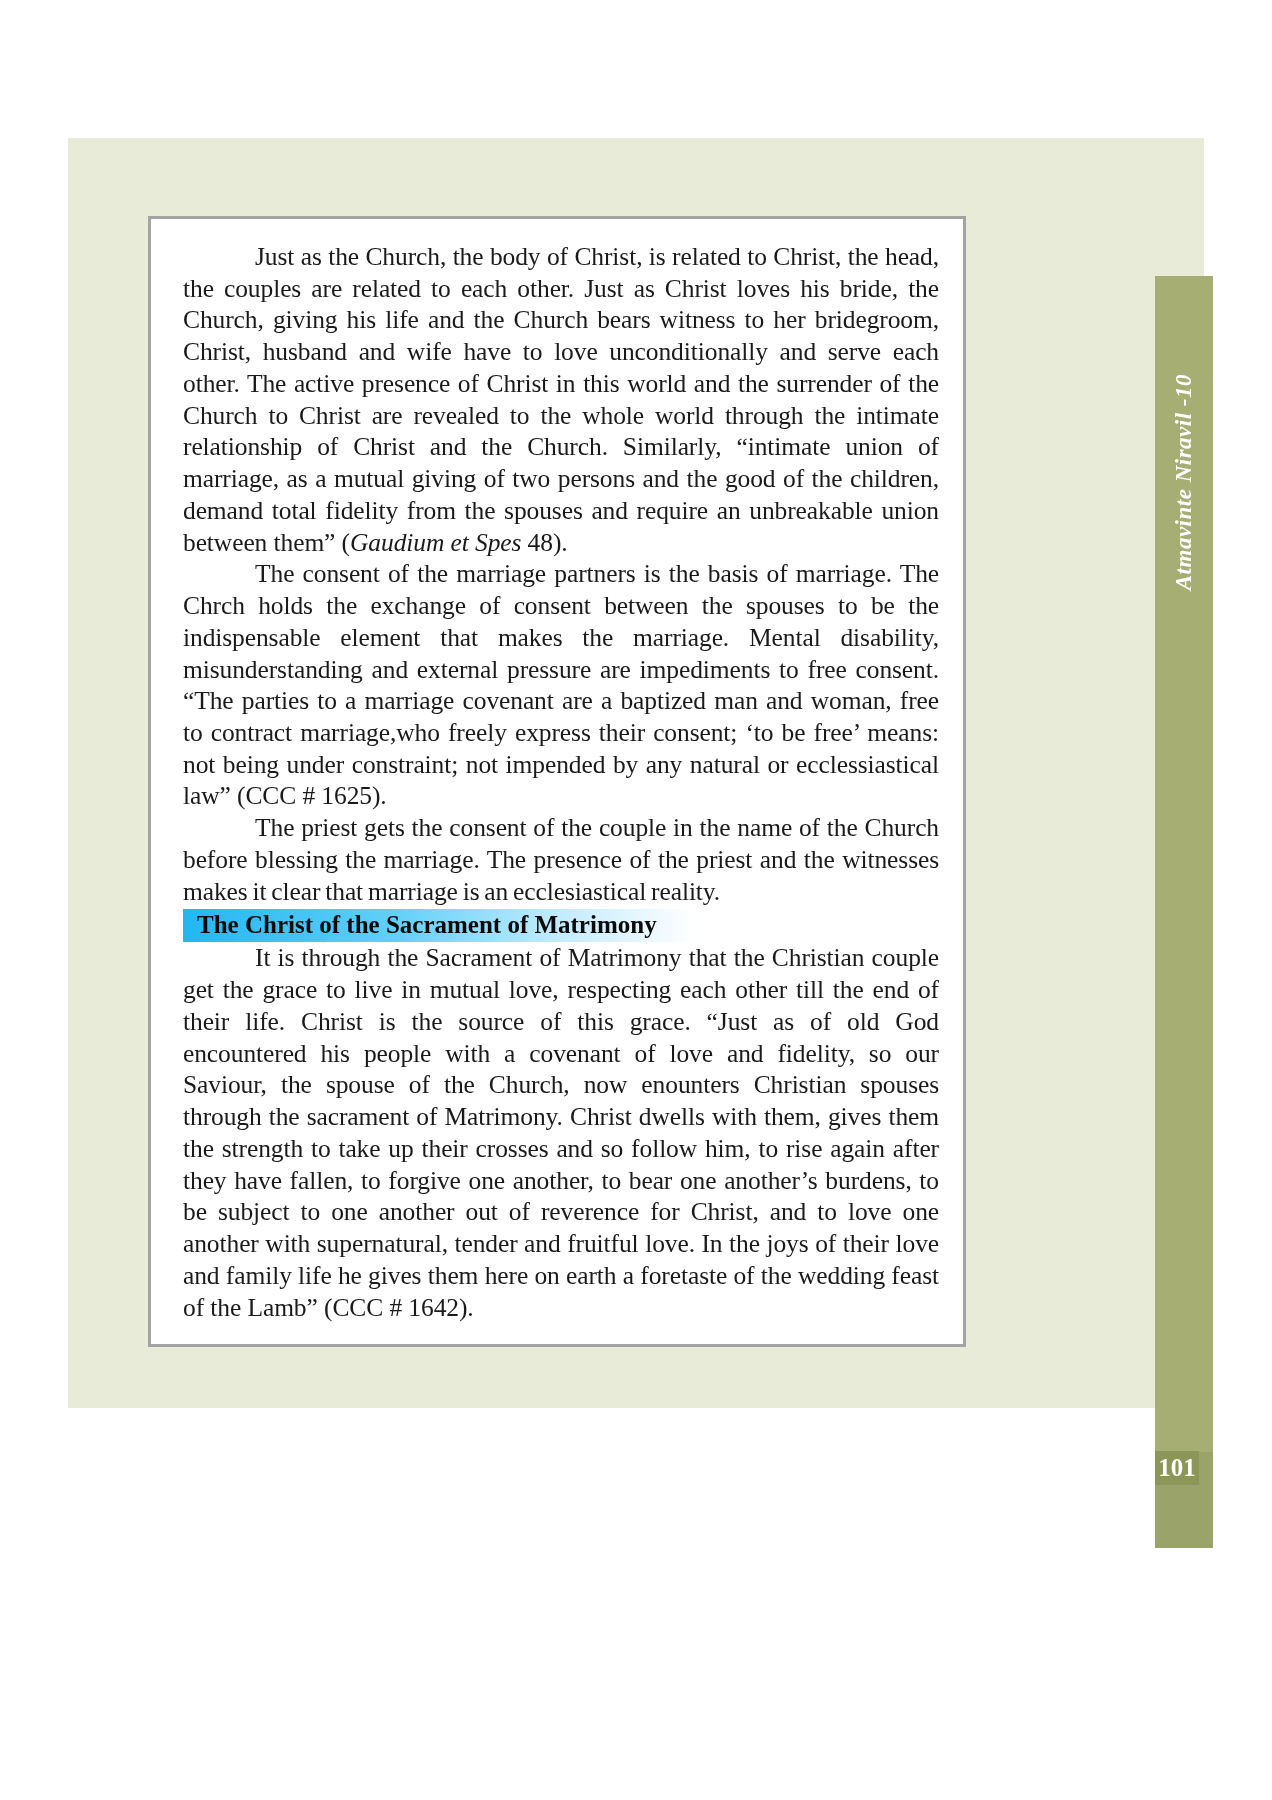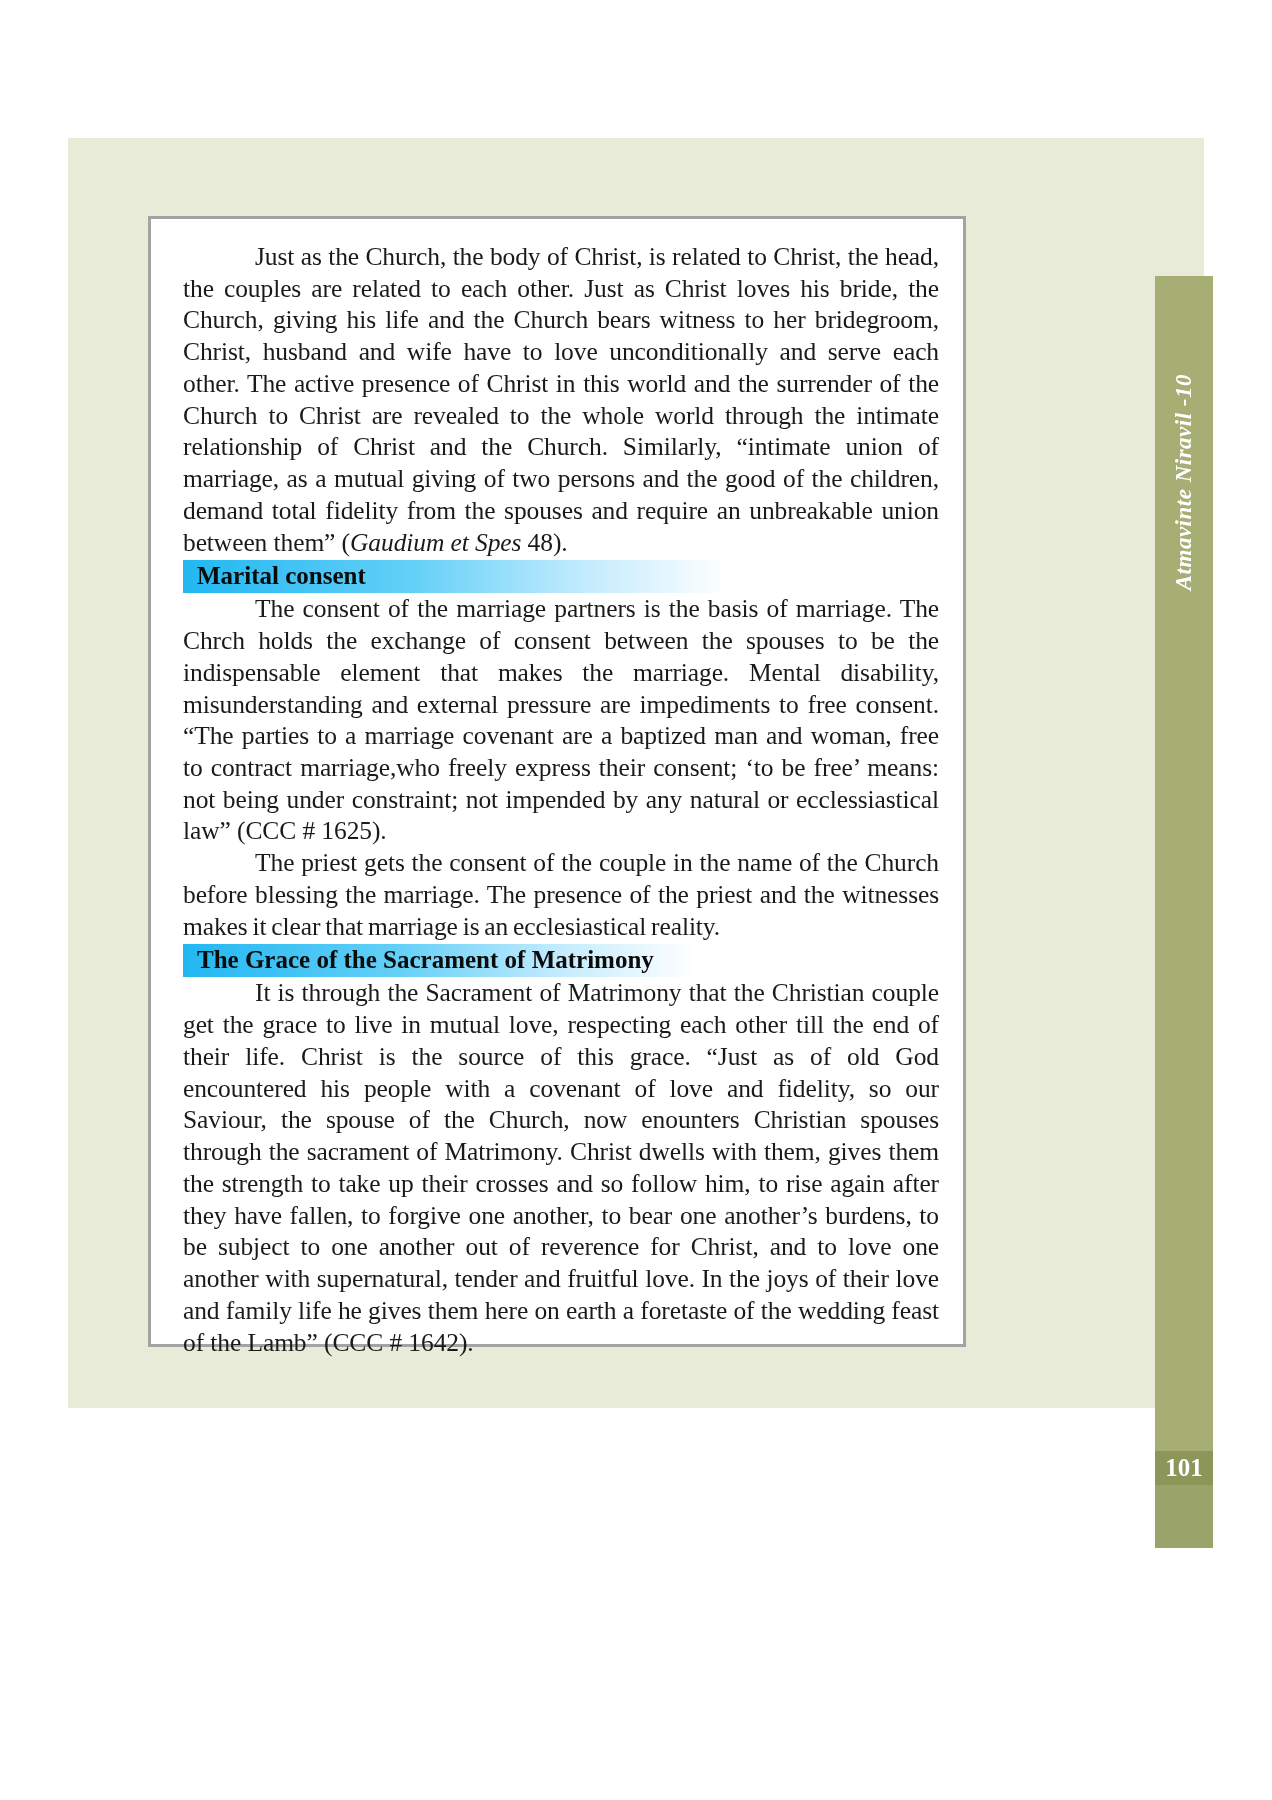--- a/index.html
+++ b/index.html
@@ -118,21 +118,21 @@
     font-size: 23px;
     letter-spacing: 0.5px;
     color: #ffffff;
     white-space: nowrap;
   }
 
   .page-number {
     position: absolute;
     left: 1087px;
     top: 1313px;
-    width: 58px;
+    width: 44px;
     height: 34px;
     background: #8c9659;
     color: #ffffff;
     font-family: "Liberation Serif", serif;
     font-weight: bold;
     font-size: 25px;
     display: flex;
     align-items: center;
     justify-content: center;
   }
@@ -151,24 +151,23 @@
   <div class="page-number">
     <span>101</span>
   </div>
 </div>
 
 <div class="sheet">
   <div class="text-col">
 
     <p class="para indent"><span>Just as the Church, the body of Christ, is related to Christ, the head, the couples are related to each other. Just as Christ loves his bride, the Church, giving his life and the Church bears witness to her bridegroom, Christ, husband and wife have to love unconditionally and serve each other.  The active presence of Christ in this world and the surrender of the Church to Christ are revealed to the whole world through the intimate relationship of Christ and the Church.  Similarly, “intimate union of marriage, as a mutual giving of two persons and the good of the children, demand total fidelity from the spouses and require an unbreakable union between them” (</span><em>Gaudium et Spes</em><span> 48).</span></p>
 
-    <span class="heading">Marital consent</span>
 
     <p class="para indent">The consent of the marriage partners is the basis of marriage. The Chrch holds the exchange of consent between the spouses to be the indispensable element that makes the marriage. Mental disability, misunderstanding and external pressure are impediments to free consent. “The parties to a marriage covenant are a baptized man and woman, free to contract marriage,who freely express their consent; ‘to be free’ means: not being under constraint; not impended by any natural or ecclessiastical law” (CCC # 1625).</p>
 
     <p class="para indent tight">The priest gets the consent of the couple in the name of the Church before blessing the marriage.  The presence of the priest and the witnesses makes it clear that marriage is an ecclesiastical reality.</p>
 
-    <span class="heading wide">The Grace of the Sacrament of Matrimony</span>
+    <span class="heading wide">The Christ of the Sacrament of Matrimony</span>
 
     <p class="para indent">It is through the Sacrament of Matrimony that the Christian couple get the grace to live in mutual love, respecting each other till the end of their life. Christ is the source of this grace. “Just as of old God encountered his people with a covenant of love and fidelity, so our Saviour, the spouse of the Church, now enounters Christian spouses through the sacrament of Matrimony. Christ dwells with them, gives them the strength to take up their crosses and so follow him, to rise again after they have fallen, to forgive one another, to bear one another’s burdens, to be subject to one another out of reverence for Christ, and to love one another with supernatural, tender and fruitful love. In the joys of their love and family life he gives them here on earth a foretaste of the wedding feast of the Lamb” (CCC # 1642).</p>
 
   </div>
 </div>
 
 </body></html>

